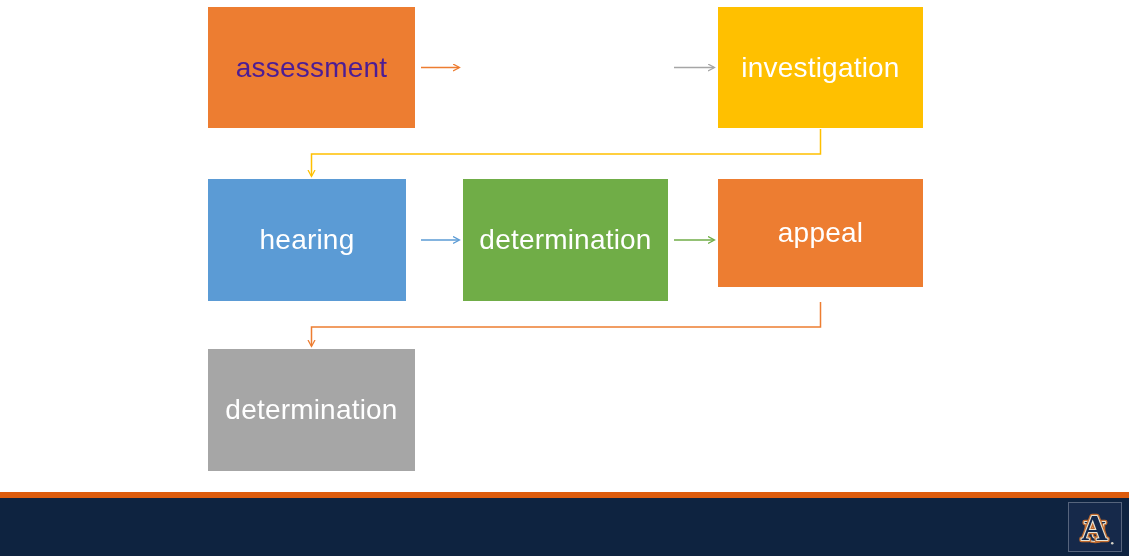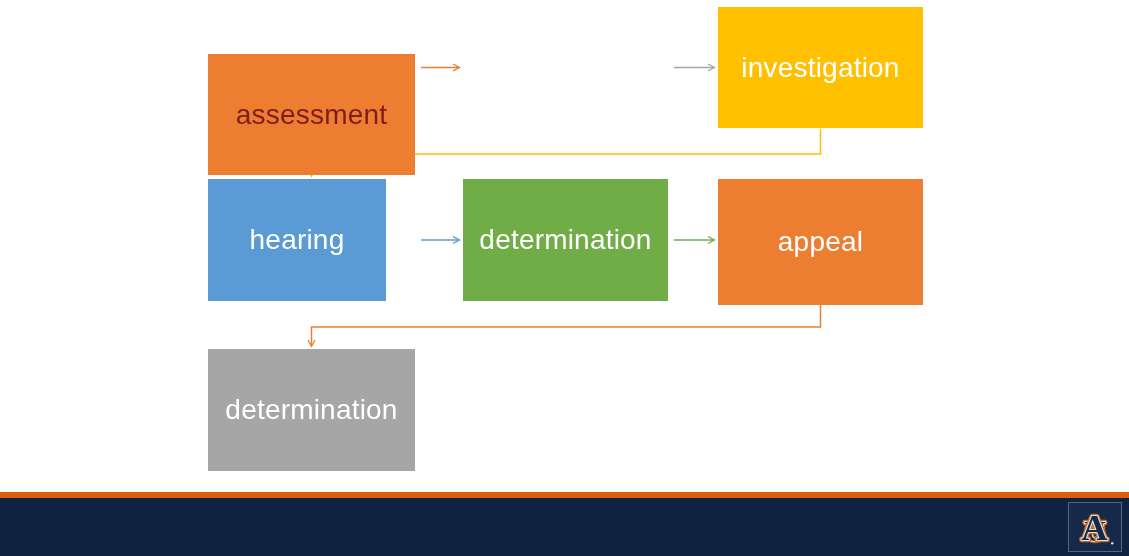--- a/index.html
+++ b/index.html
@@ -116,25 +116,25 @@
           </marker>
         </defs>
         <polyline points="421,67.5 459,67.5" fill="none" stroke="#ED7D31" stroke-width="1.5" marker-end="url(#arr0)"></polyline>
         <polyline points="674,67.5 714,67.5" fill="none" stroke="#A6A6A6" stroke-width="1.5" marker-end="url(#arr1)"></polyline>
         <polyline points="820.5,129 820.5,154 311.5,154 311.5,176" fill="none" stroke="#FFC000" stroke-width="1.5" marker-end="url(#arr2)"></polyline>
         <polyline points="421,240 459,240" fill="none" stroke="#5B9BD5" stroke-width="1.5" marker-end="url(#arr3)"></polyline>
         <polyline points="674,240 714,240" fill="none" stroke="#70AD47" stroke-width="1.5" marker-end="url(#arr4)"></polyline>
         <polyline points="820.5,302 820.5,327 311.5,327 311.5,346" fill="none" stroke="#ED7D31" stroke-width="1.5" marker-end="url(#arr5)"></polyline>
       </svg>
 
-  <div class="flow-node" style="left: 208px; top: 7px; width: 207px; height: 121px; background: rgb(237, 125, 49); color: #7f1d1d; margin-top: 47px;">assessment</div>
+  <div class="flow-node" style="left: 208px; top: 7px; width: 207px; height: 121px; background: rgb(237, 125, 49); color: #4c1d95;">assessment</div>
       <div class="flow-node" style="left: 718px; top: 7px; width: 205px; height: 121px; background: rgb(255, 192, 0); color: rgb(255, 255, 255); text-align: right;">investigation</div>
-      <div class="flow-node" style="left: 208px; top: 179px; width: 178px; height: 122px; background: rgb(91, 155, 213); color: rgb(255, 255, 255);">hearing</div>
+      <div class="flow-node" style="left: 208px; top: 179px; width: 198px; height: 122px; background: rgb(91, 155, 213); color: rgb(255, 255, 255);">hearing</div>
       <div class="flow-node" style="left: 463px; top: 179px; width: 205px; height: 122px; background: rgb(112, 173, 71); color: rgb(255, 255, 255);">determination</div>
-      <div class="flow-node" style="left: 718px; top: 179px; width: 205px; height: 126px; background: rgb(237, 125, 49); color: rgb(255, 255, 255);">appeal</div>
+      <div class="flow-node" style="left: 718px; top: 179px; width: 205px; height: 108px; background: rgb(237, 125, 49); color: rgb(255, 255, 255);">appeal</div>
       <div class="flow-node" style="left: 208px; top: 349px; width: 207px; height: 122px; background: rgb(166, 166, 166); color: rgb(255, 255, 255);">determination</div>
     </div>
 
   <div class="footer-stripe"></div>
 
   <div class="footer-bar">
     <div class="logo-square">
       <svg width="46" height="42" viewBox="0 0 44 40">
         <text class="stroke-orange" x="22" y="33" font-size="29">U</text>
         <text class="stroke-cream" x="22" y="33" font-size="29">U</text>

